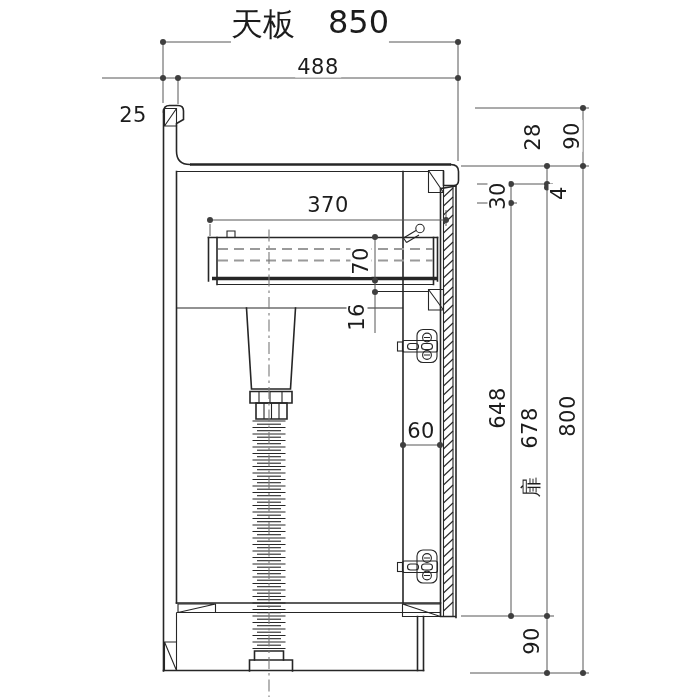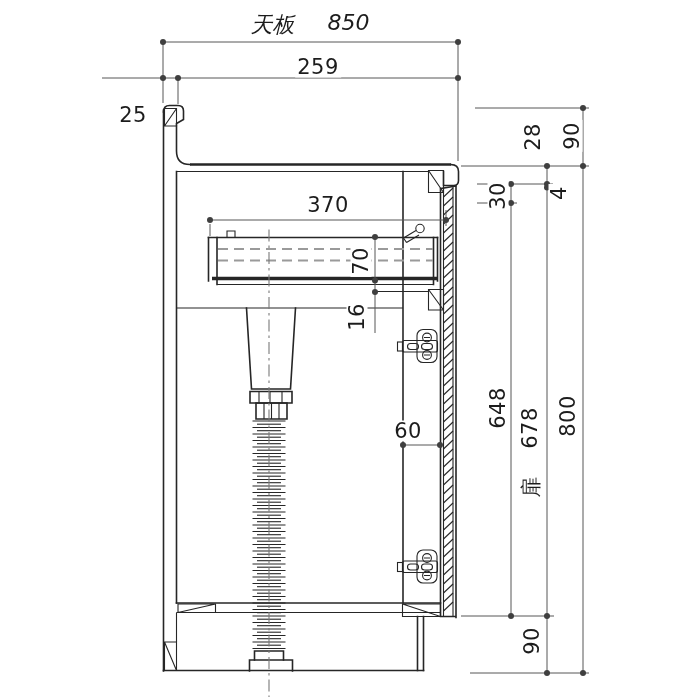--- a/index.html
+++ b/index.html
@@ -18,21 +18,21 @@
   .s-dim{stroke:var(--dim);stroke-width:1;fill:none;}
   .s-dash{stroke:var(--dash);stroke-width:2.2;fill:none;stroke-dasharray:10 6;}
   .s-center{stroke:var(--center);stroke-width:1.1;fill:none;stroke-dasharray:12 4 2.5 4;}
   .dot{fill:var(--dot);stroke:none;}
   
   .lbl{position:absolute;transform:translate(-50%,-50%);color:var(--text);
        font-size:21px;line-height:1;white-space:nowrap;background:var(--bg);
        padding:0 2px;letter-spacing:0.5px;}
   .lbl.rot{transform:translate(-50%,-50%) rotate(-90deg);}
   .title{position:absolute;transform:translate(-50%,-50%);display:flex;gap:33px;
-         font-size:22px;color:var(--text);background:var(--bg);white-space:nowrap;font-style:italic;}
+         font-size:32px;color:var(--text);background:var(--bg);white-space:nowrap;}
 </style>
 </head>
 <body>
 
 <div class="canvas">
 
 <svg width="700" height="700" viewBox="0 0 700 700">
 
   <g>
     <path class="s-main" d="M163.5,110 V671"></path>
@@ -284,26 +284,26 @@
         <circle class="dot" cx="583" cy="166" r="3"></circle>
     <circle class="dot" cx="583" cy="673" r="3"></circle>
   </g>
 </svg>
 
 <div class="title" style="left:310px;top:25px;">
   <span>天板</span>
   <span>850</span>
 </div>
 
-<span class="lbl" style="left:318px;top:67px;">259</span>
+<span class="lbl" style="left:318px;top:67px;">488</span>
 <span class="lbl" style="left:133px;top:67px;margin-top:48px;">25</span>
 <span class="lbl" style="left:328px;top:205px;">370</span>
 <span class="lbl rot" style="left:361px;top:261px;">70</span>
 <span class="lbl rot" style="left:357px;top:317px;">16</span>
-<span class="lbl" style="left:408px;top:431px;">60</span>
+<span class="lbl" style="left:421px;top:431px;">60</span>
 <span class="lbl rot" style="left:498px;top:196px;">30</span>
 <span class="lbl rot" style="left:559px;top:193px;">4</span>
 <span class="lbl rot" style="left:533px;top:137px;">28</span>
 <span class="lbl rot" style="left:572px;top:136px;">90</span>
 <span class="lbl rot" style="left:498px;top:408px;">648</span>
 <span class="lbl rot" style="left:530px;top:428px;">678</span>
 <span class="lbl rot" style="left:531px;top:487px;">扉</span>
 <span class="lbl rot" style="left:568px;top:416px;">800</span>
 <span class="lbl rot" style="left:532px;top:641px;">90</span>
 

